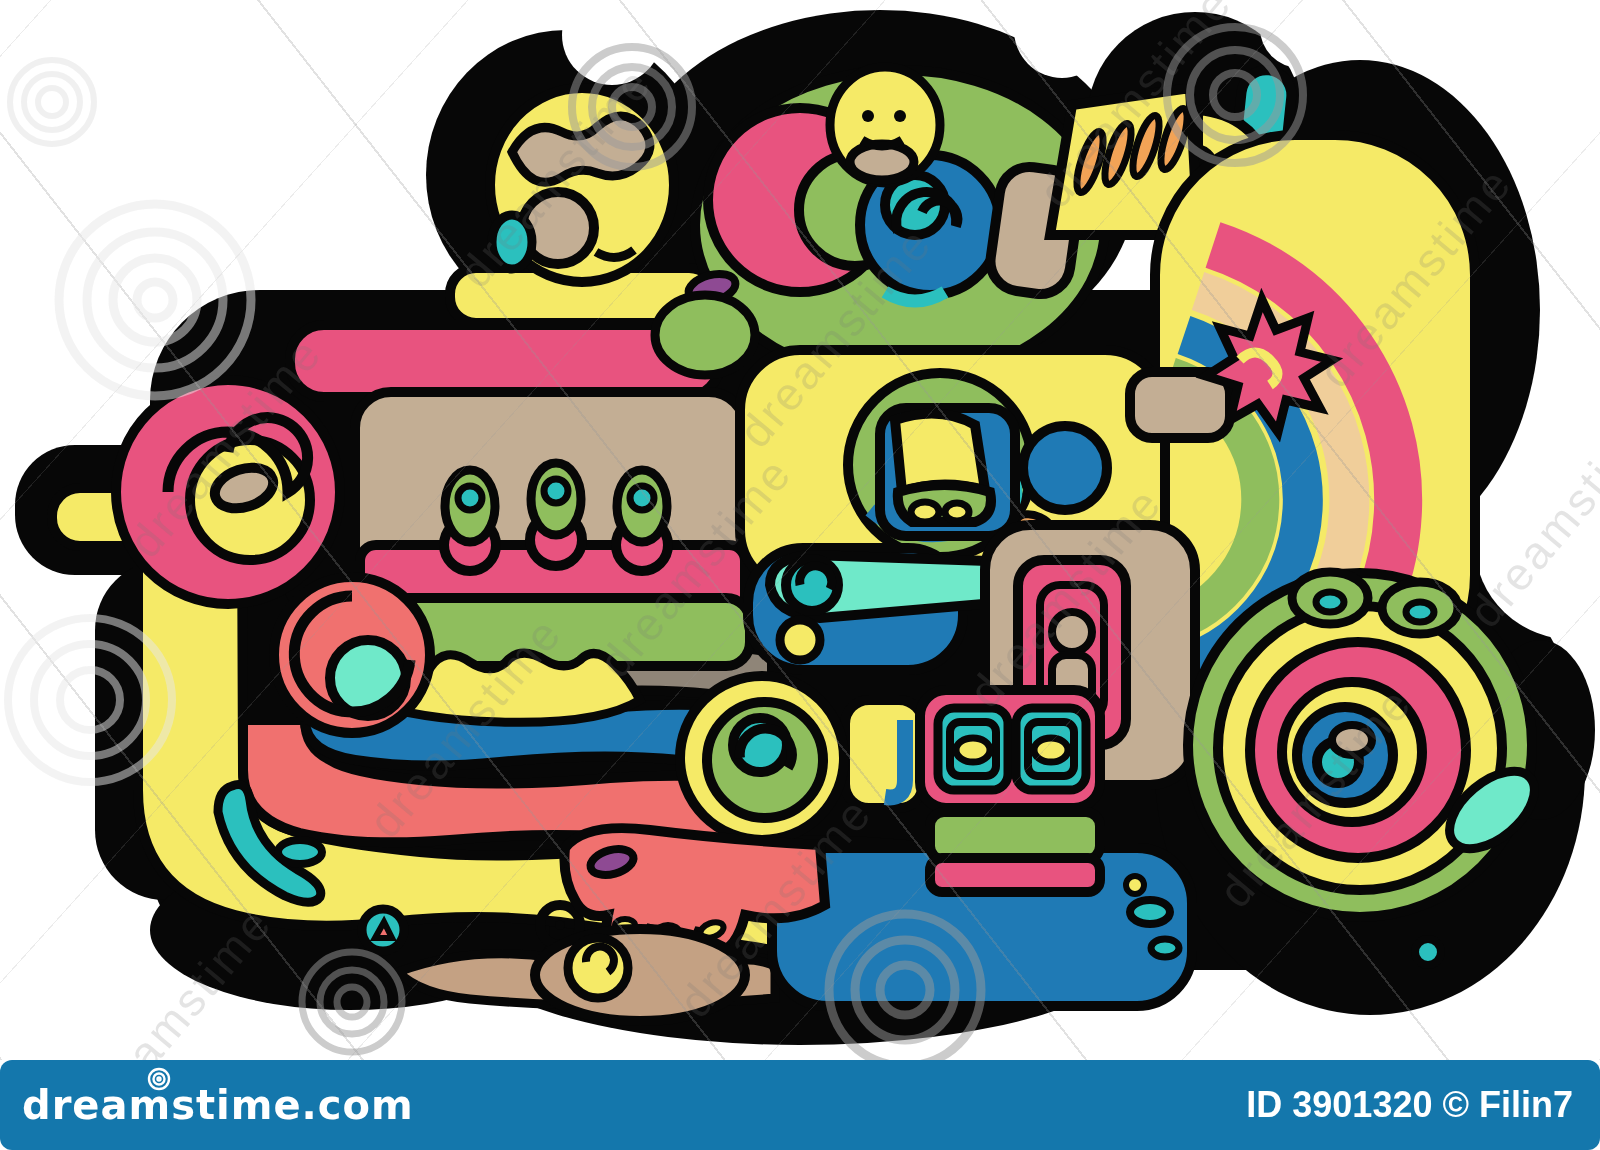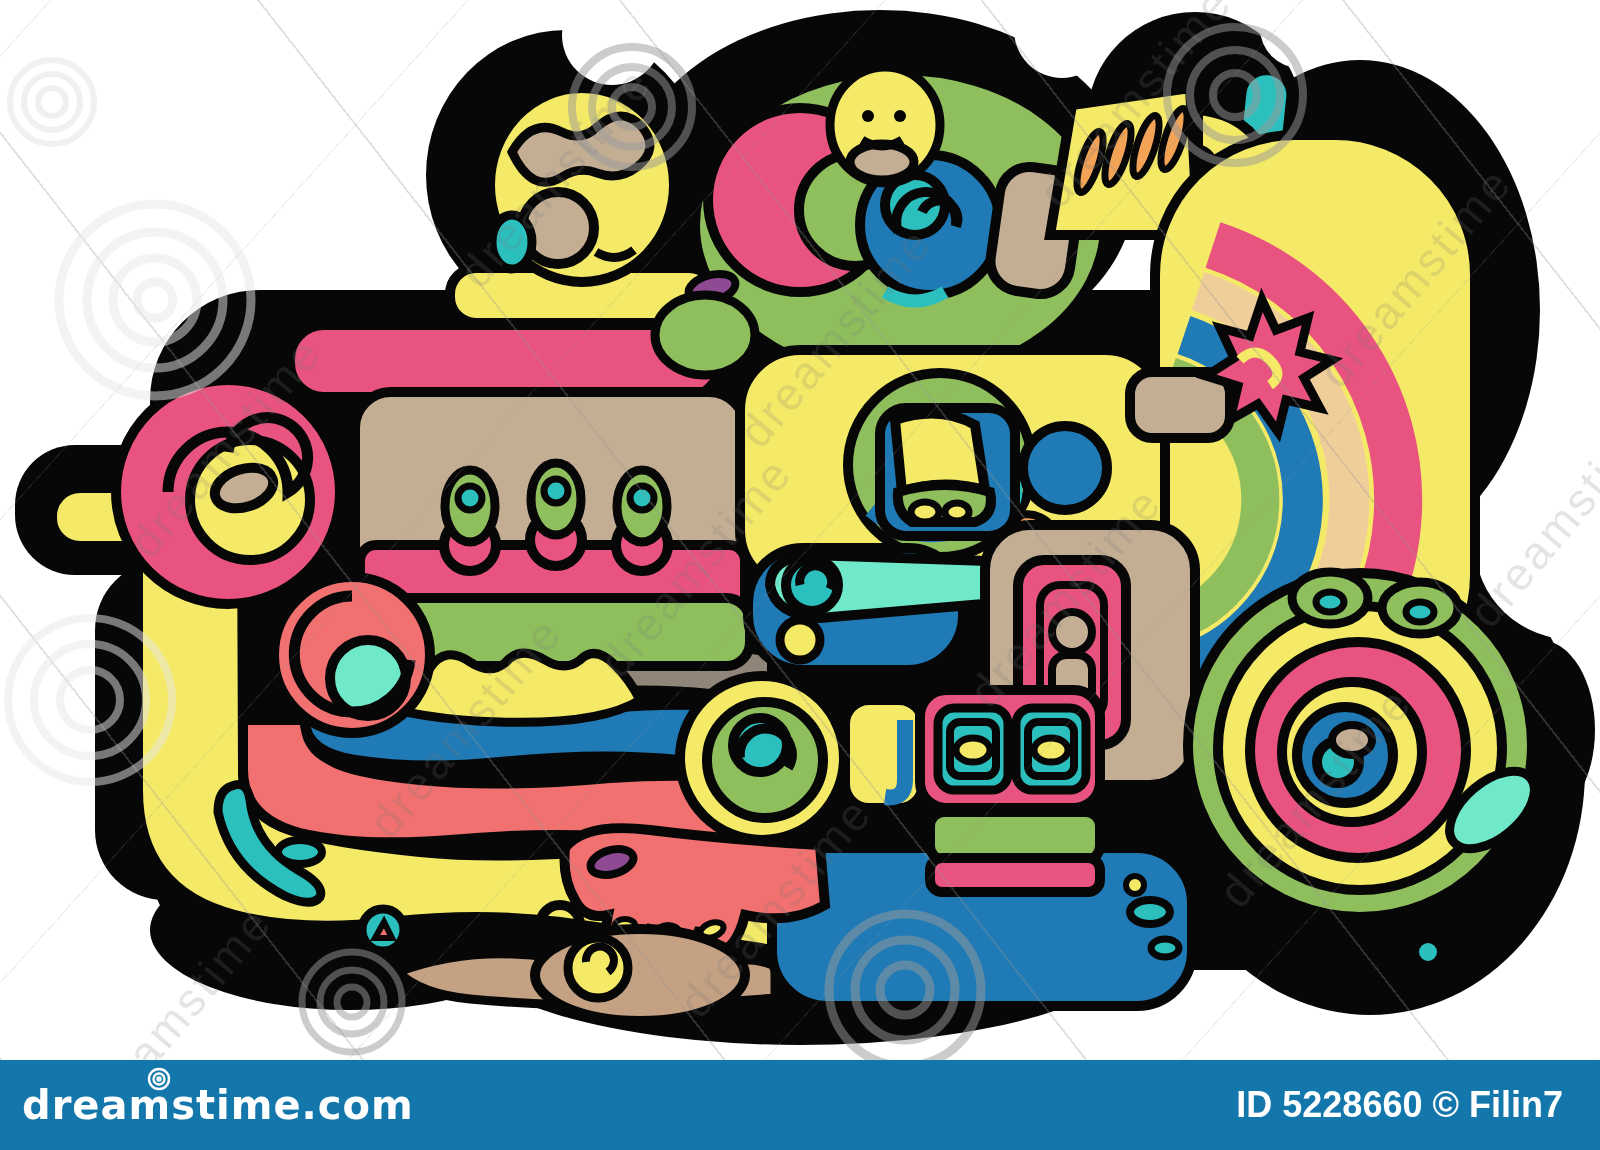--- a/index.html
+++ b/index.html
@@ -11,21 +11,21 @@
   .wm-lines{position:absolute;inset:0;
     background:
       repeating-linear-gradient(52deg, rgba(150,150,150,.28) 0 2px, transparent 2px 285px),
       repeating-linear-gradient(-48deg, rgba(150,150,150,.18) 0 1px, transparent 1px 310px);}
   .wm-text{position:absolute;font-size:46px;letter-spacing:3px;color:rgba(120,120,120,.20);
     transform:rotate(-50deg);white-space:nowrap;font-weight:400;}
   .wm-spiral{position:absolute;opacity:.5;}
   
   .footer{position:absolute;left:0;top:1060px;width:1600px;height:90px;background:#1477AC;
     display:flex;align-items:center;justify-content:space-between;box-sizing:border-box;
-    padding:0 37px 0 22px;color:#ffffff;}
+    padding:0 27px 0 22px;color:#ffffff;border-radius:12px;}
   .brand{position:relative;font-size:40px;font-weight:bold;letter-spacing:1px;cursor:pointer;
     font-family:"DejaVu Sans", sans-serif;}
   .brand-spiral{position:absolute;left:124px;top:-16px;}
   .credit{font-size:36px;font-weight:bold;font-family:"Liberation Sans", sans-serif;}
 </style>
 </head>
 <body>
 
 <div class="stage">
 
@@ -339,17 +339,17 @@
       <svg class="brand-spiral" width="26" height="26">
         <g fill="none" stroke="#ffffff" stroke-width="2.4">
           <circle cx="13" cy="13" r="10"></circle>
             <circle cx="13" cy="13" r="5.5"></circle>
             <circle cx="13" cy="13" r="1.5"></circle>
         </g>
       </svg>
       <span>dreamstime.com</span>
     </div>
     <div class="credit">
-      <span>ID 5228660 © Filin7</span>
+      <span>ID 3901320 © Filin7</span>
     </div>
   </div>
 
 </div>
 
 </body></html>

